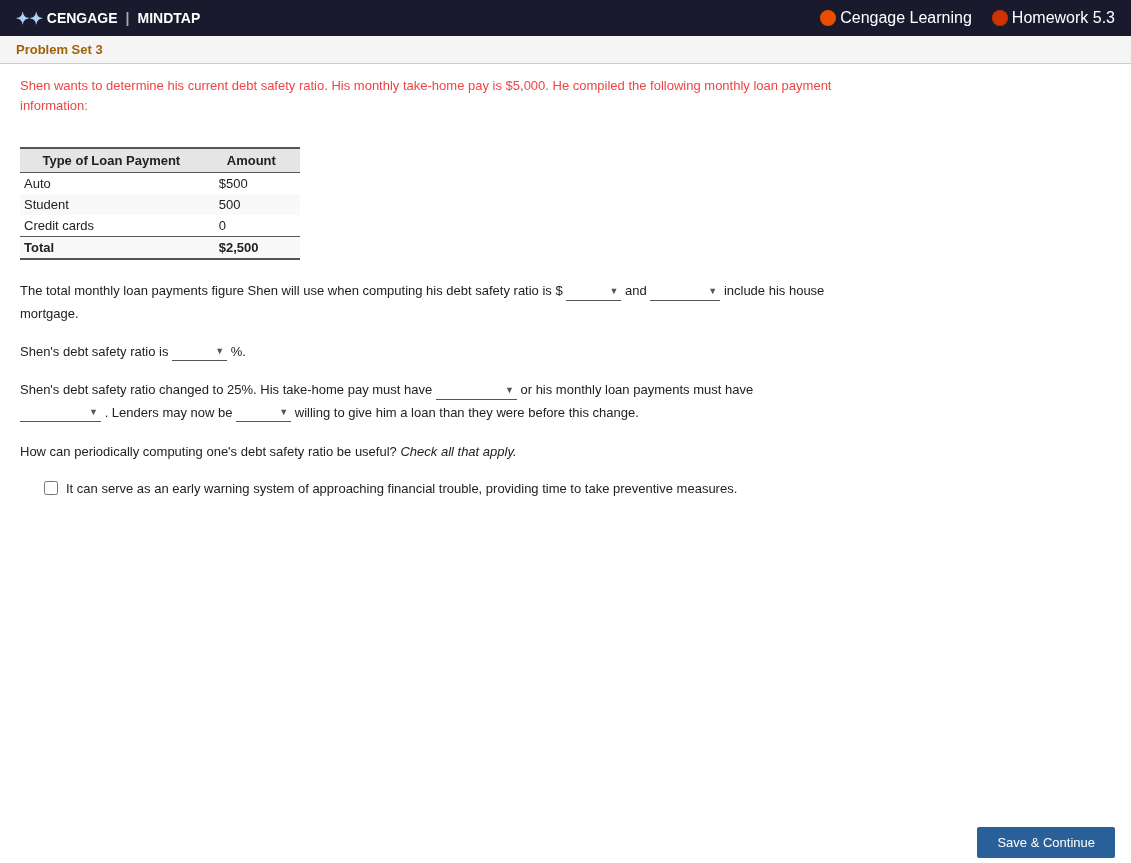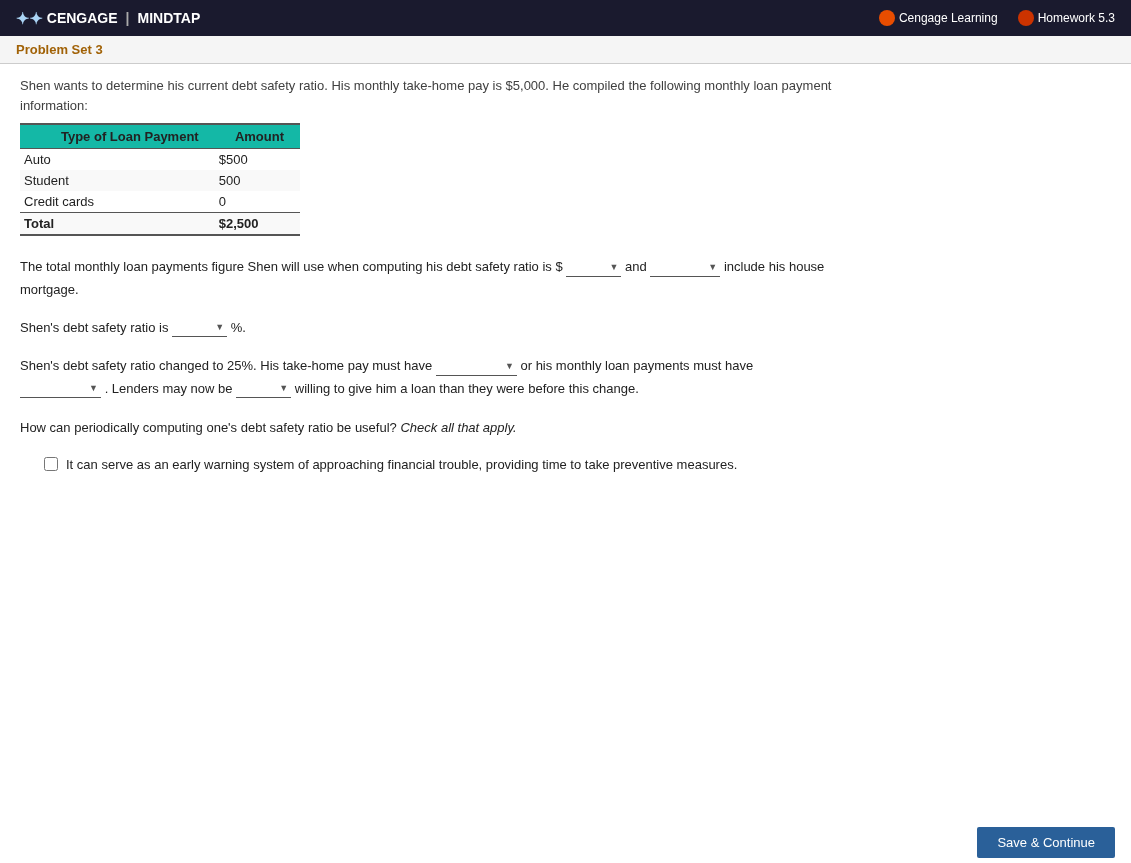--- a/index.html
+++ b/index.html
@@ -36,21 +36,21 @@
     .top-bar-right {
       margin-left: auto;
       display: flex;
       align-items: center;
       gap: 20px;
     }
     .top-bar-item {
       display: flex;
       align-items: center;
       gap: 4px;
-      font-size: 12px;
+      font-size: 16px;
     }
 
     
     .page-header {
       background: #f5f5f5;
       border-bottom: 1px solid #ccc;
       padding: 6px 16px;
       font-size: 13px;
       font-weight: bold;
       color: #a16207;
@@ -58,38 +58,38 @@
 
     
     .main-content {
       padding: 12px 20px 80px 20px;
       max-width: 900px;
     }
 
     .problem-intro {
       font-size: 13px;
       line-height: 1.5;
-      margin-bottom: 8px;
-      color: #404040;
+      margin-bottom: 32px;
+      color: #ef4444;
     }
 
     
     .loan-table {
       border-collapse: collapse;
       margin-bottom: 20px;
       min-width: 280px;
     }
     .loan-table th {
       border-top: 2px solid #555;
       border-bottom: 1px solid #555;
       padding: 4px 16px 4px 4px;
-      text-align: right;
+      text-align: center;
       font-weight: bold;
       font-size: 13px;
-      background: #14b8a6;
+      background: #e5e5e5;
       margin-left: 18px;
     }
     .loan-table td {
       padding: 3px 16px 3px 4px;
       font-size: 13px;
       border: none;
     }
     .loan-table tr.total-row td {
       border-top: 1px solid #555;
       border-bottom: 2px solid #555;

